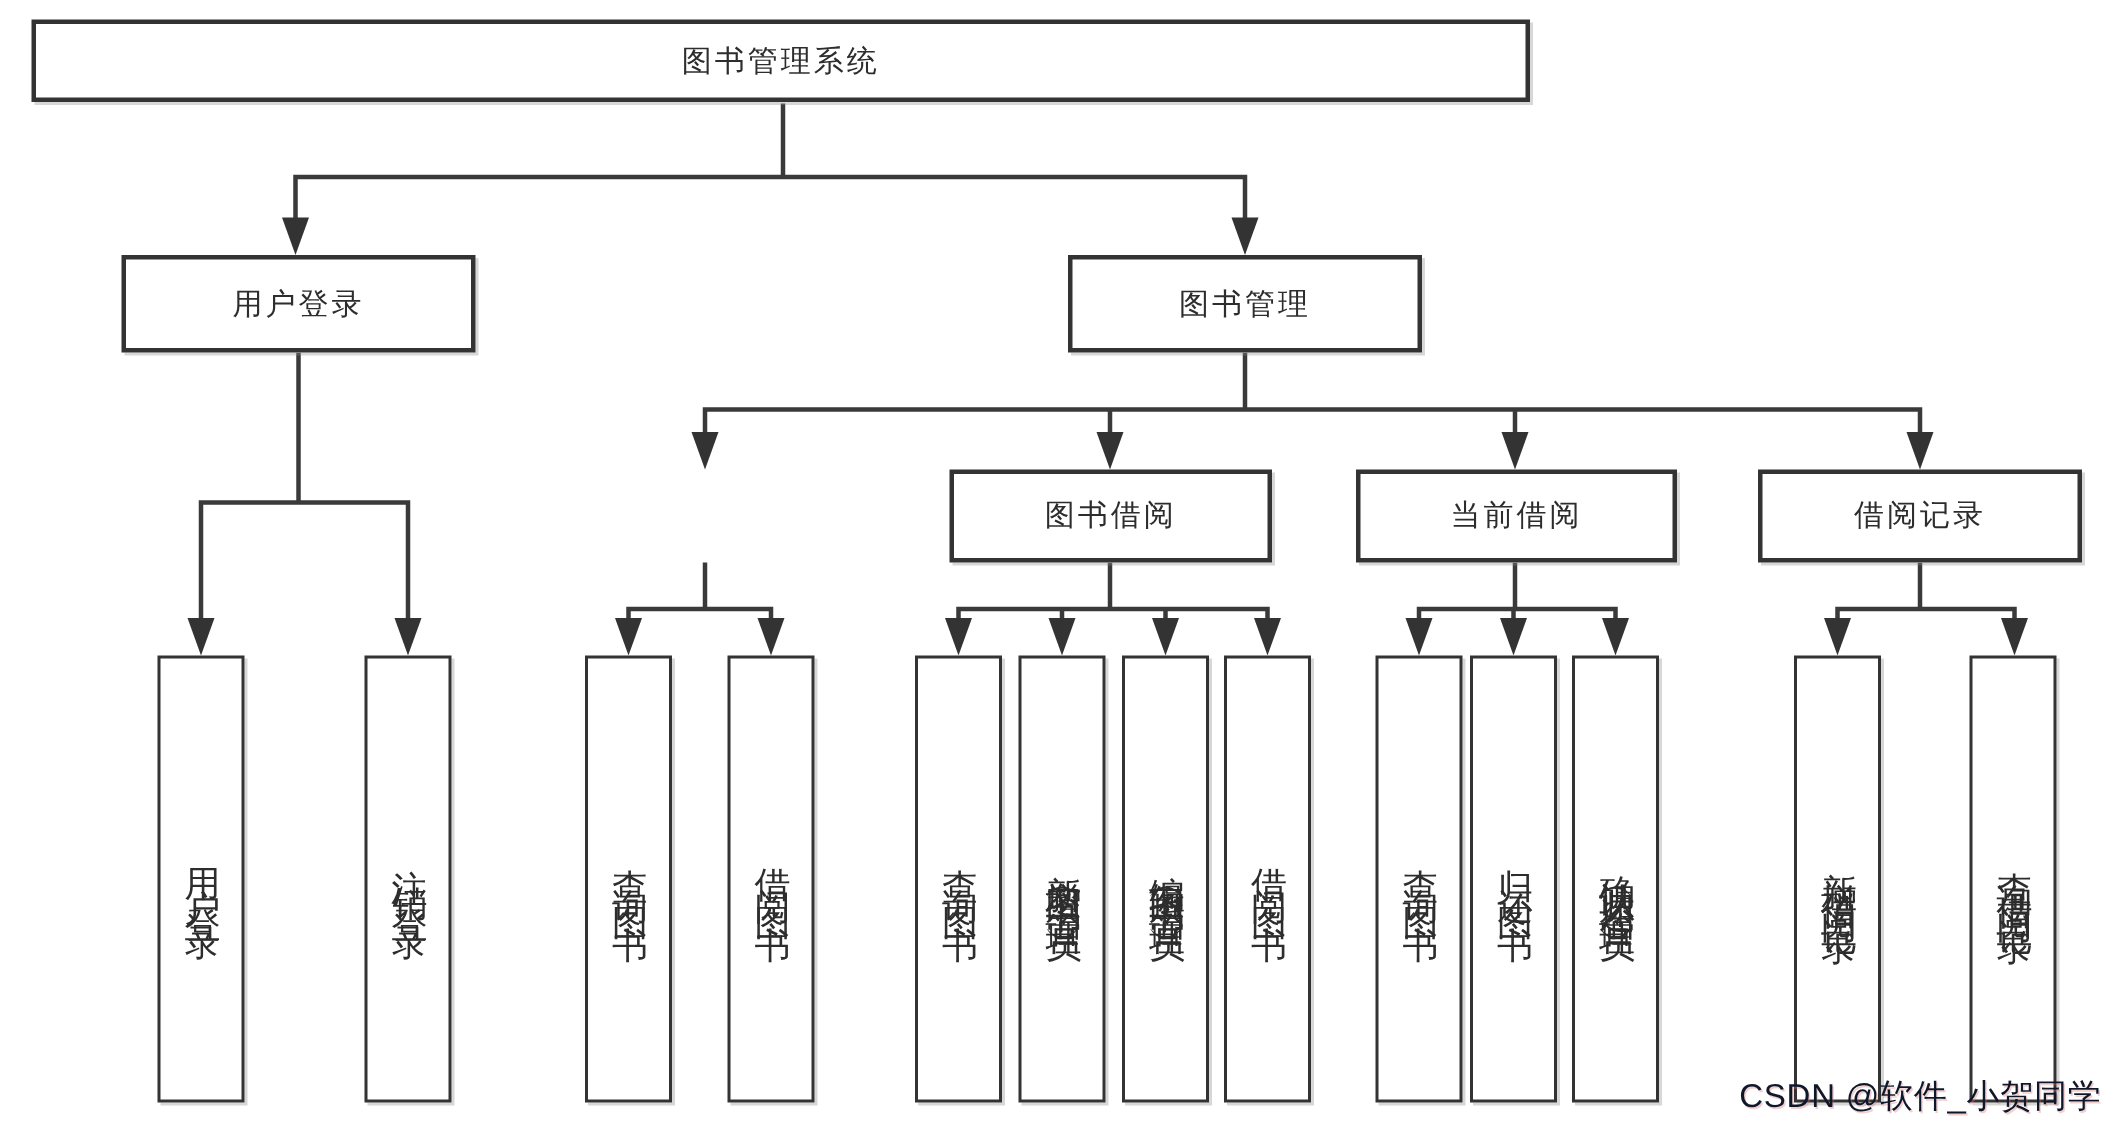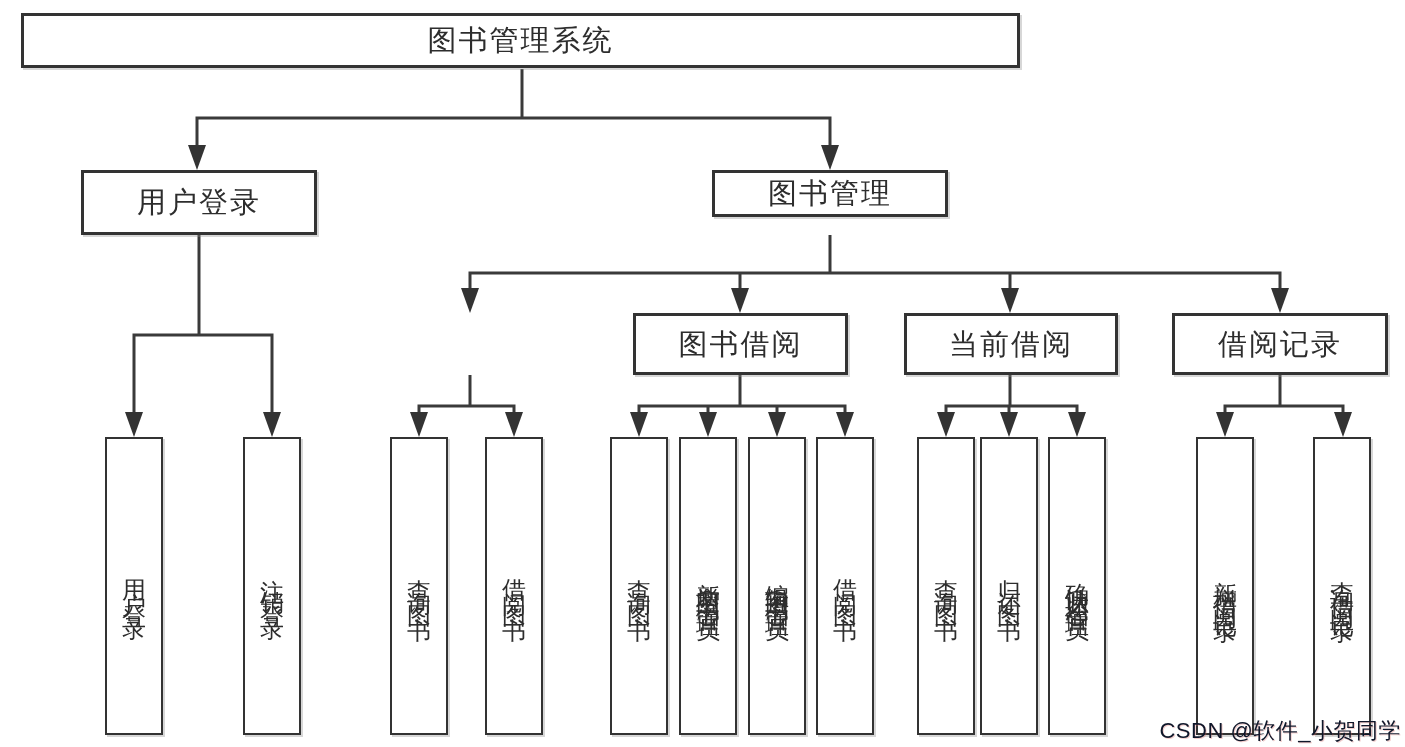--- a/index.html
+++ b/index.html
@@ -22,21 +22,21 @@
     background: #ffffff;
     border: 3px solid #333333;
     box-shadow: 2px 2px 0 rgba(140,140,140,0.35);
     display: flex;
     align-items: center;
     justify-content: center;
     color: #2d2d2d;
     text-align: center;
   }
   .h-node {
-    font-size: 29px;
+    font-size: 20px;
     letter-spacing: 2px;
     line-height: 1;
   }
   .v-node {
     border-width: 2.5px;
     writing-mode: vertical-rl;
     text-orientation: mixed;
     font-size: 24px;
     line-height: 1;
   }
@@ -108,21 +108,21 @@
     <polygon points="946,437 937,412 955,412"></polygon>
     <polygon points="1009,437 1000,412 1018,412"></polygon>
     <polygon points="1077,437 1068,412 1086,412"></polygon>
     <polygon points="1225,437 1216,412 1234,412"></polygon>
     <polygon points="1343,437 1334,412 1352,412"></polygon>
   </svg>
 
   <div class="node h-node" style="left:21px;top:13px;width:999px;height:55px">图书管理系统</div>
 
   <div class="node h-node" style="left:81px;top:170px;width:236px;height:65px">用户登录</div>
-  <div class="node h-node" style="left:712px;top:170px;width:236px;height:47px">图书管理</div>
+  <div class="node h-node" style="left:712px;top:170px;width:236px;height:65px">图书管理</div>
 
   <div class="node h-node" style="left:633px;top:313px;width:215px;height:62px">图书借阅</div>
   <div class="node h-node" style="left:904px;top:313px;width:214px;height:62px">当前借阅</div>
   <div class="node h-node" style="left:1172px;top:313px;width:216px;height:62px">借阅记录</div>
 
   <div class="node v-node v-short" style="left:105px;top:437px;width:58px;height:298px">用户登录</div>
   <div class="node v-node v-short" style="left:243px;top:437px;width:58px;height:298px">注销登录</div>
 
   <div class="node v-node v-short" style="left:390px;top:437px;width:58px;height:298px">查询图书</div>
   <div class="node v-node v-short" style="left:485px;top:437px;width:58px;height:298px">借阅图书</div>

